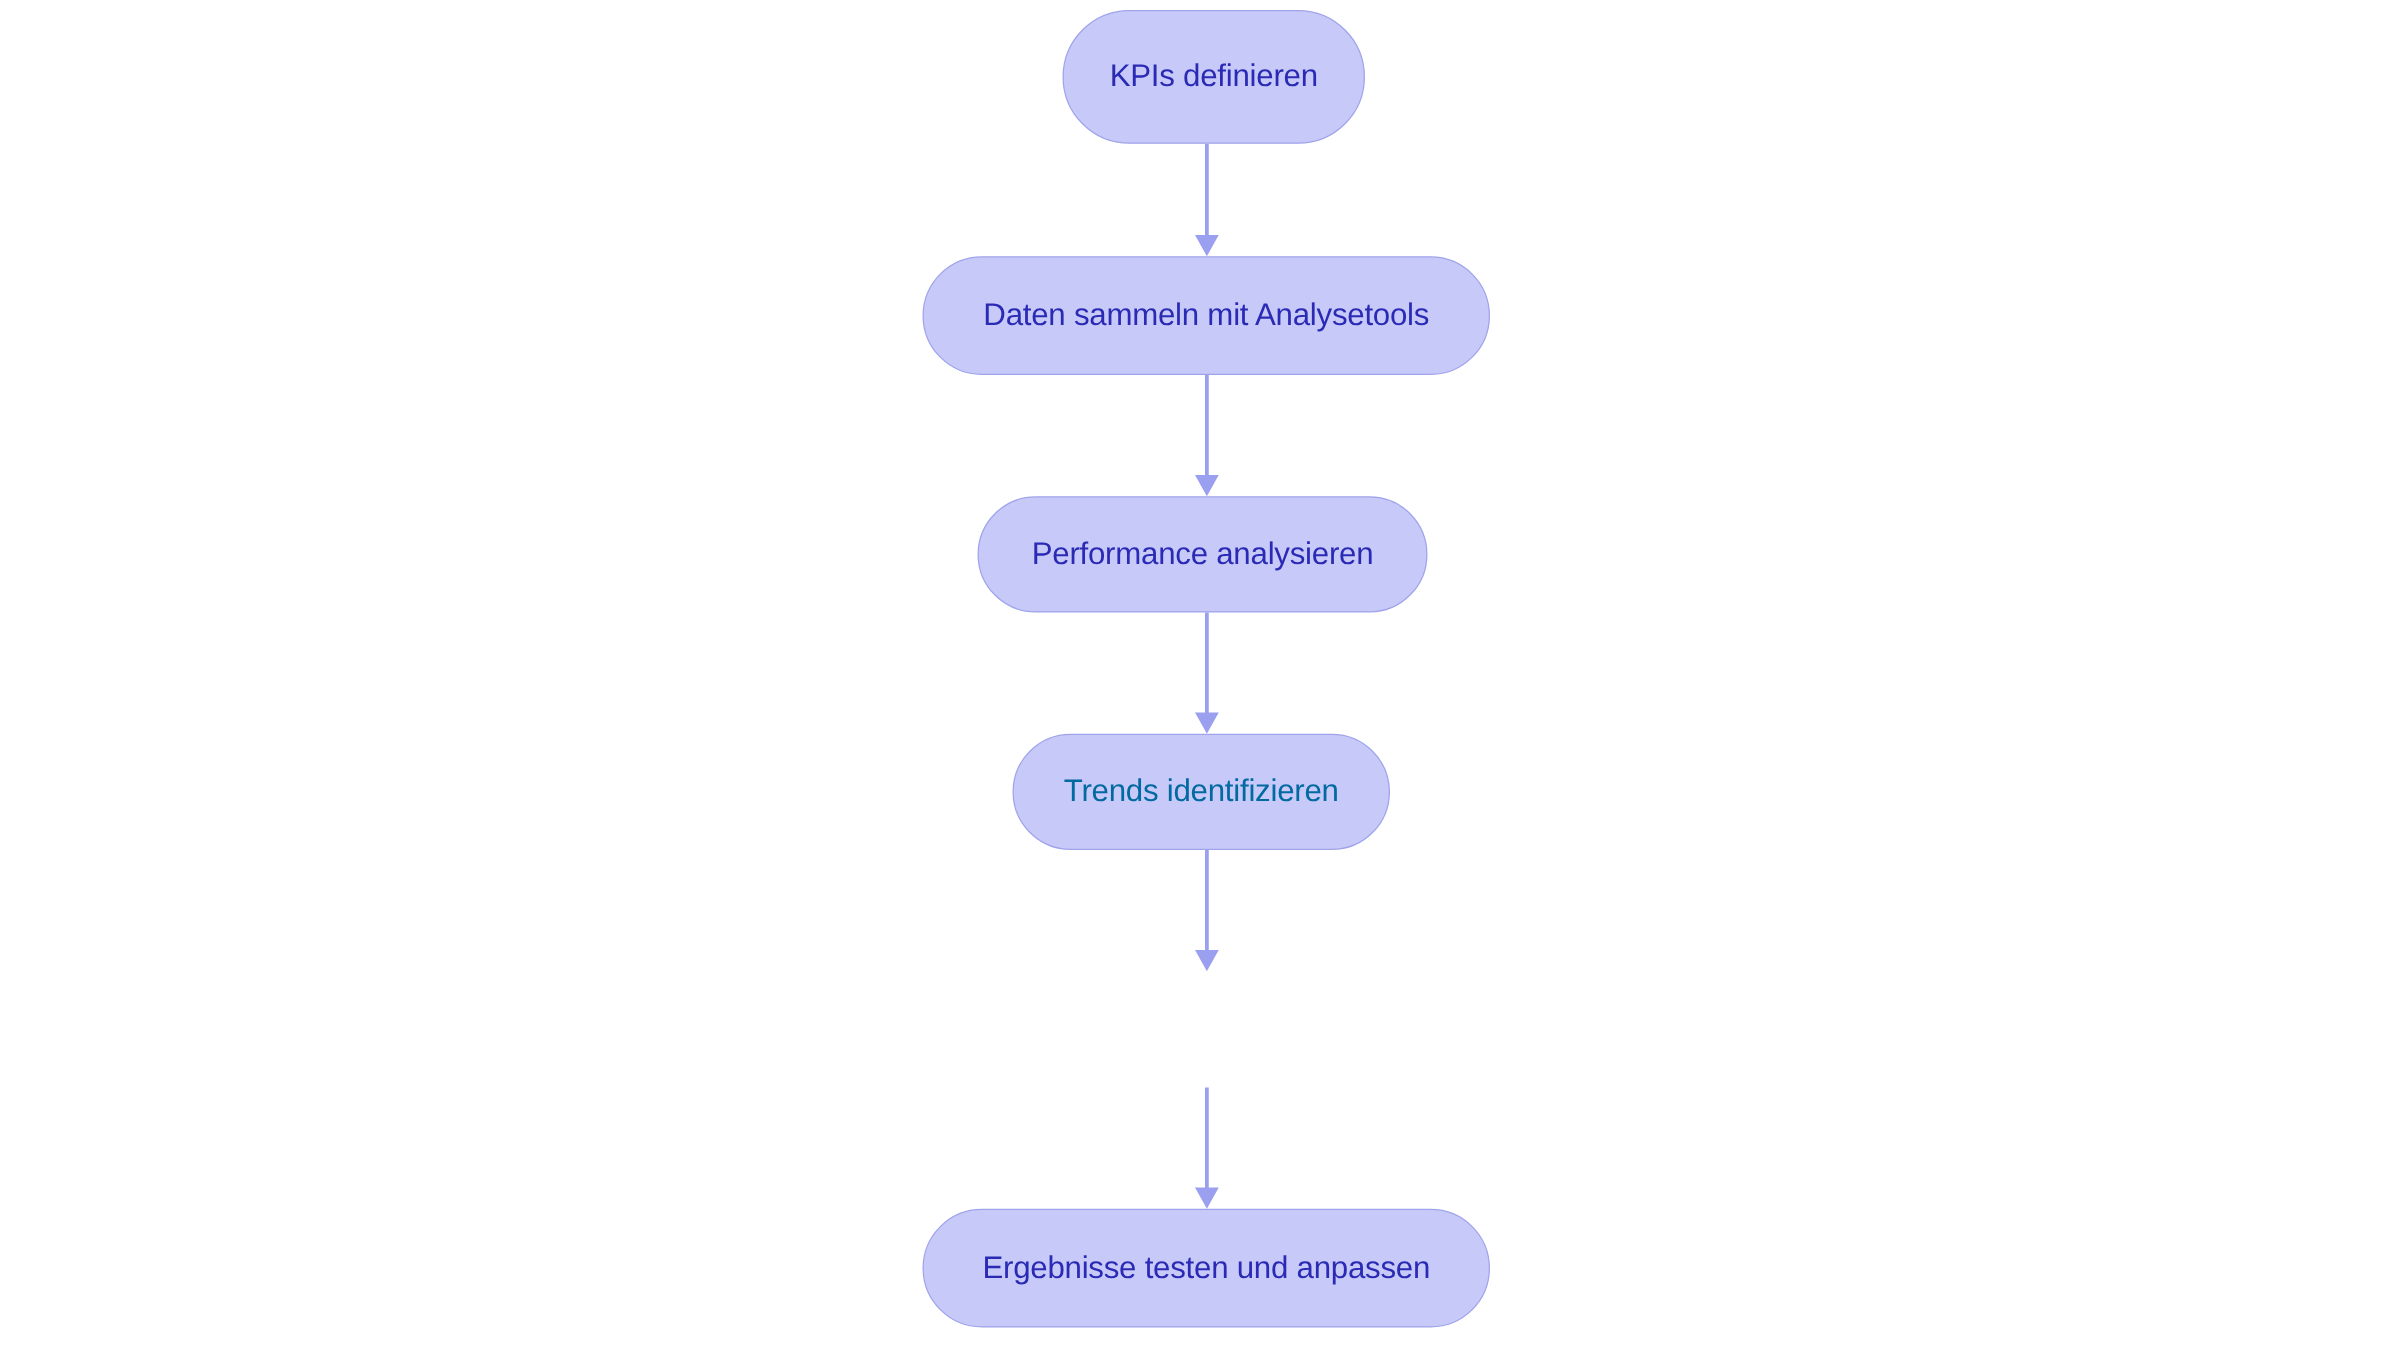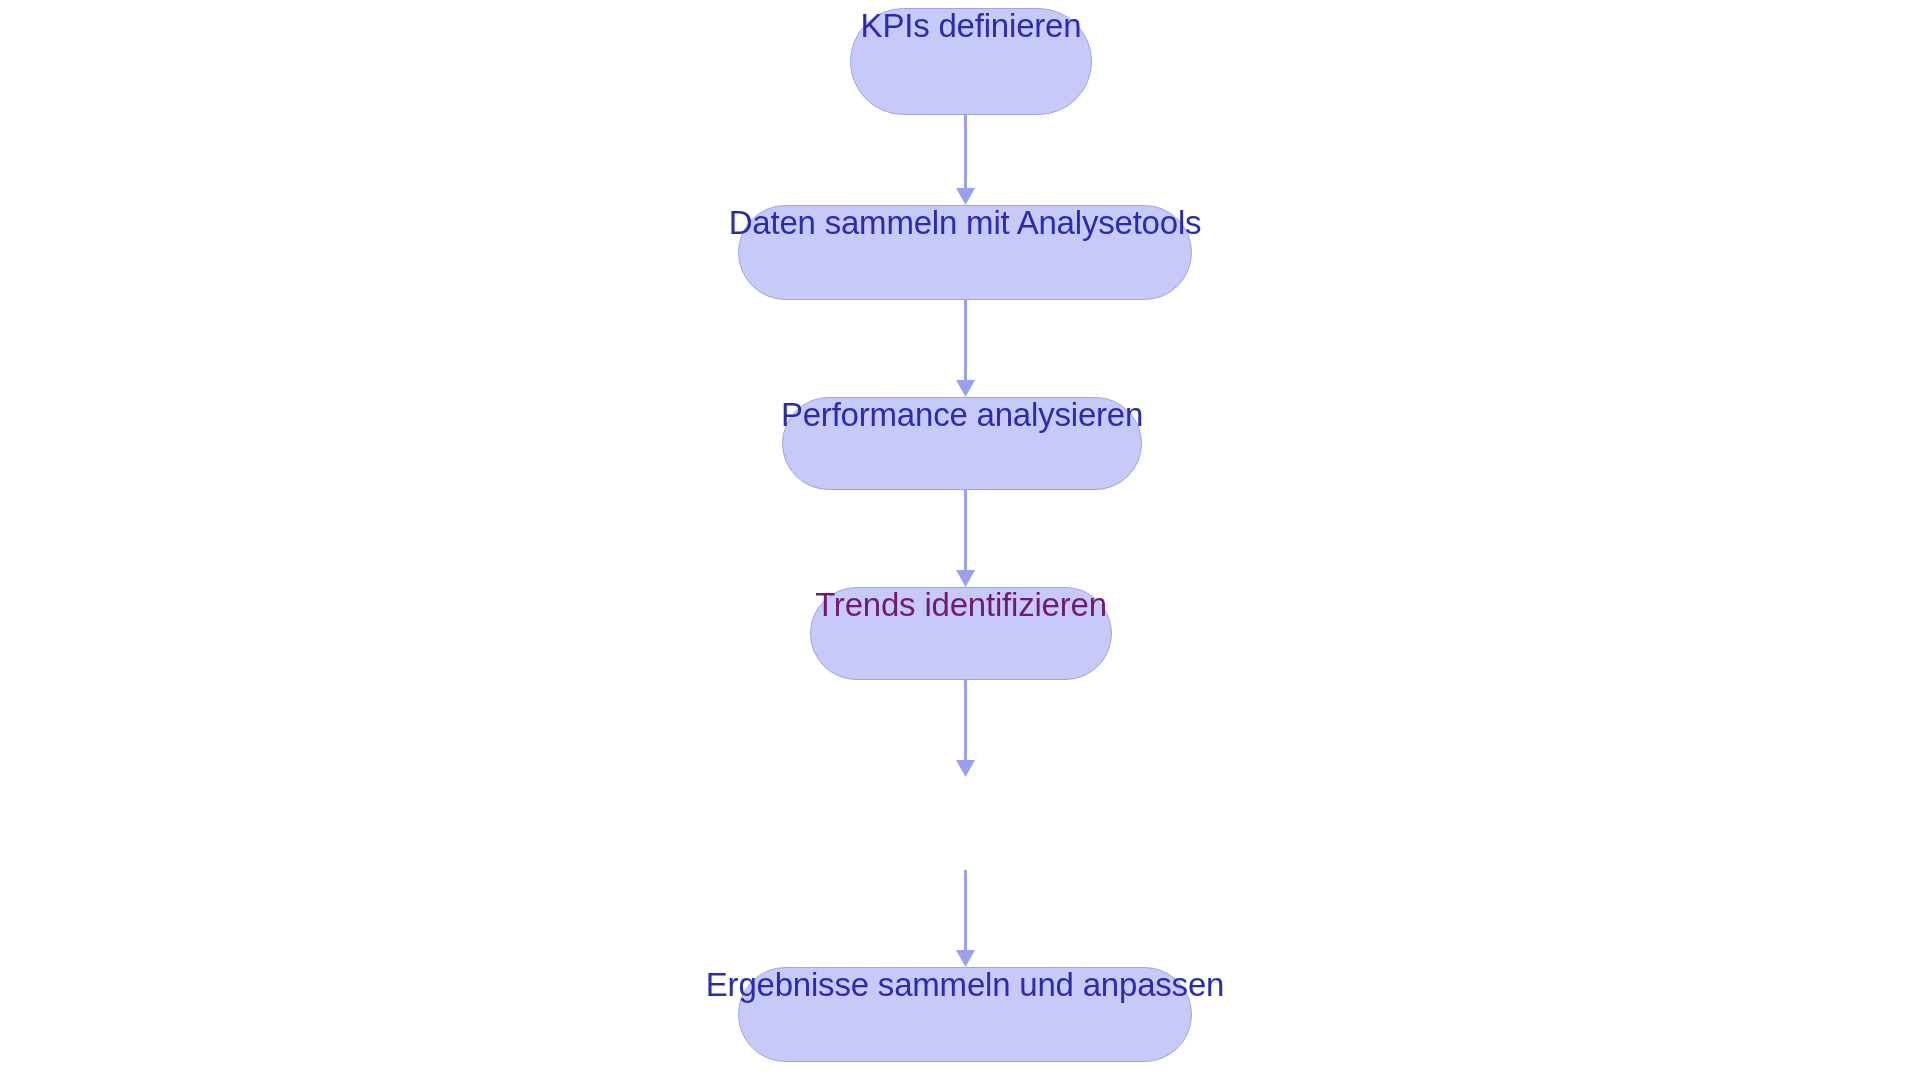--- a/index.html
+++ b/index.html
@@ -15,26 +15,27 @@
     height: 1083px;
     background: #ffffff;
     overflow: hidden;
     font-family: "Liberation Sans", sans-serif;
   }
 
   .flow-node {
     position: absolute;
     box-sizing: border-box;
     display: flex;
+    align-items: center;
     justify-content: center;
     background: #c7caf9;
     border: 1.6px solid #9fa3ea;
     border-radius: 999px;
     color: #2a2ab5;
-    font-size: 33px;
+    font-size: 25px;
     font-weight: 400;
     letter-spacing: -0.2px;
     line-height: 1;
     white-space: nowrap;
     user-select: none;
   }
 
   .flow-node .node-label {
     display: block;
     padding: 0 10px;
@@ -93,22 +94,22 @@
   </div>
 
   <div class="flow-node" id="node-3" style="left: 782px; top: 397px; width: 360px; height: 93px; background: rgb(199, 202, 249); border-color: rgb(159, 163, 234); color: rgb(42, 42, 181);">
     <span class="node-label">Performance analysieren</span>
   </div>
 
   <div class="flow-node" id="node-2" style="left: 738px; top: 205px; width: 454px; height: 95px; background: rgb(199, 202, 249); border-color: rgb(159, 163, 234); color: rgb(42, 42, 181);">
     <span class="node-label">Daten sammeln mit Analysetools</span>
   </div>
 
-  <div class="flow-node" id="node-4" style="left: 810px; top: 587px; width: 302px; height: 93px; background: rgb(199, 202, 249); border-color: rgb(159, 163, 234); color: #701a75;">
+  <div class="flow-node" id="node-4" style="left: 810px; top: 587px; width: 302px; height: 93px; background: rgb(199, 202, 249); border-color: rgb(159, 163, 234); color: #0369a1;">
     <span class="node-label">Trends identifizieren</span>
   </div>
 
 
   <div class="flow-node" id="node-6" style="left: 738px; top: 967px; width: 454px; height: 95px; background: rgb(199, 202, 249); border-color: rgb(159, 163, 234); color: rgb(42, 42, 181);">
-    <span class="node-label">Ergebnisse sammeln und anpassen</span>
+    <span class="node-label">Ergebnisse testen und anpassen</span>
   </div>
 
 </div>
 
 </body></html>

